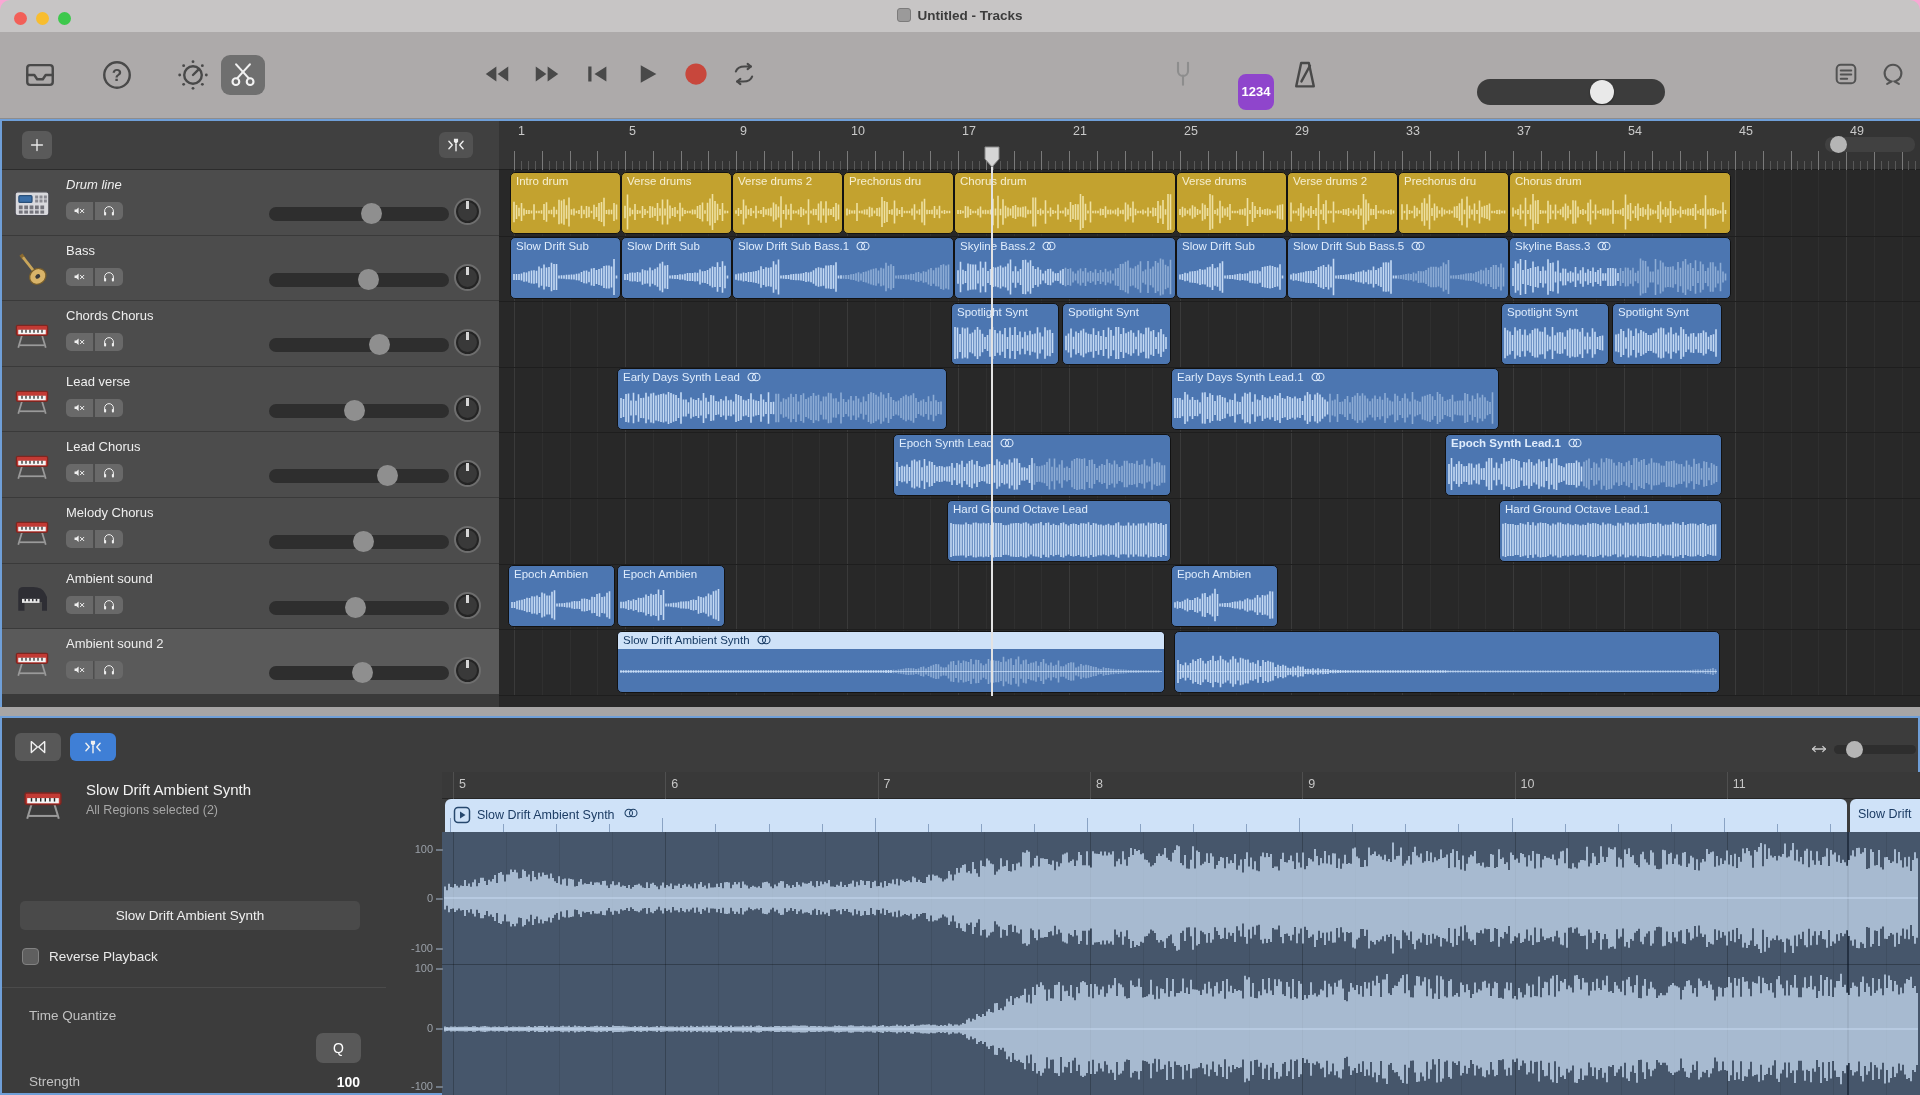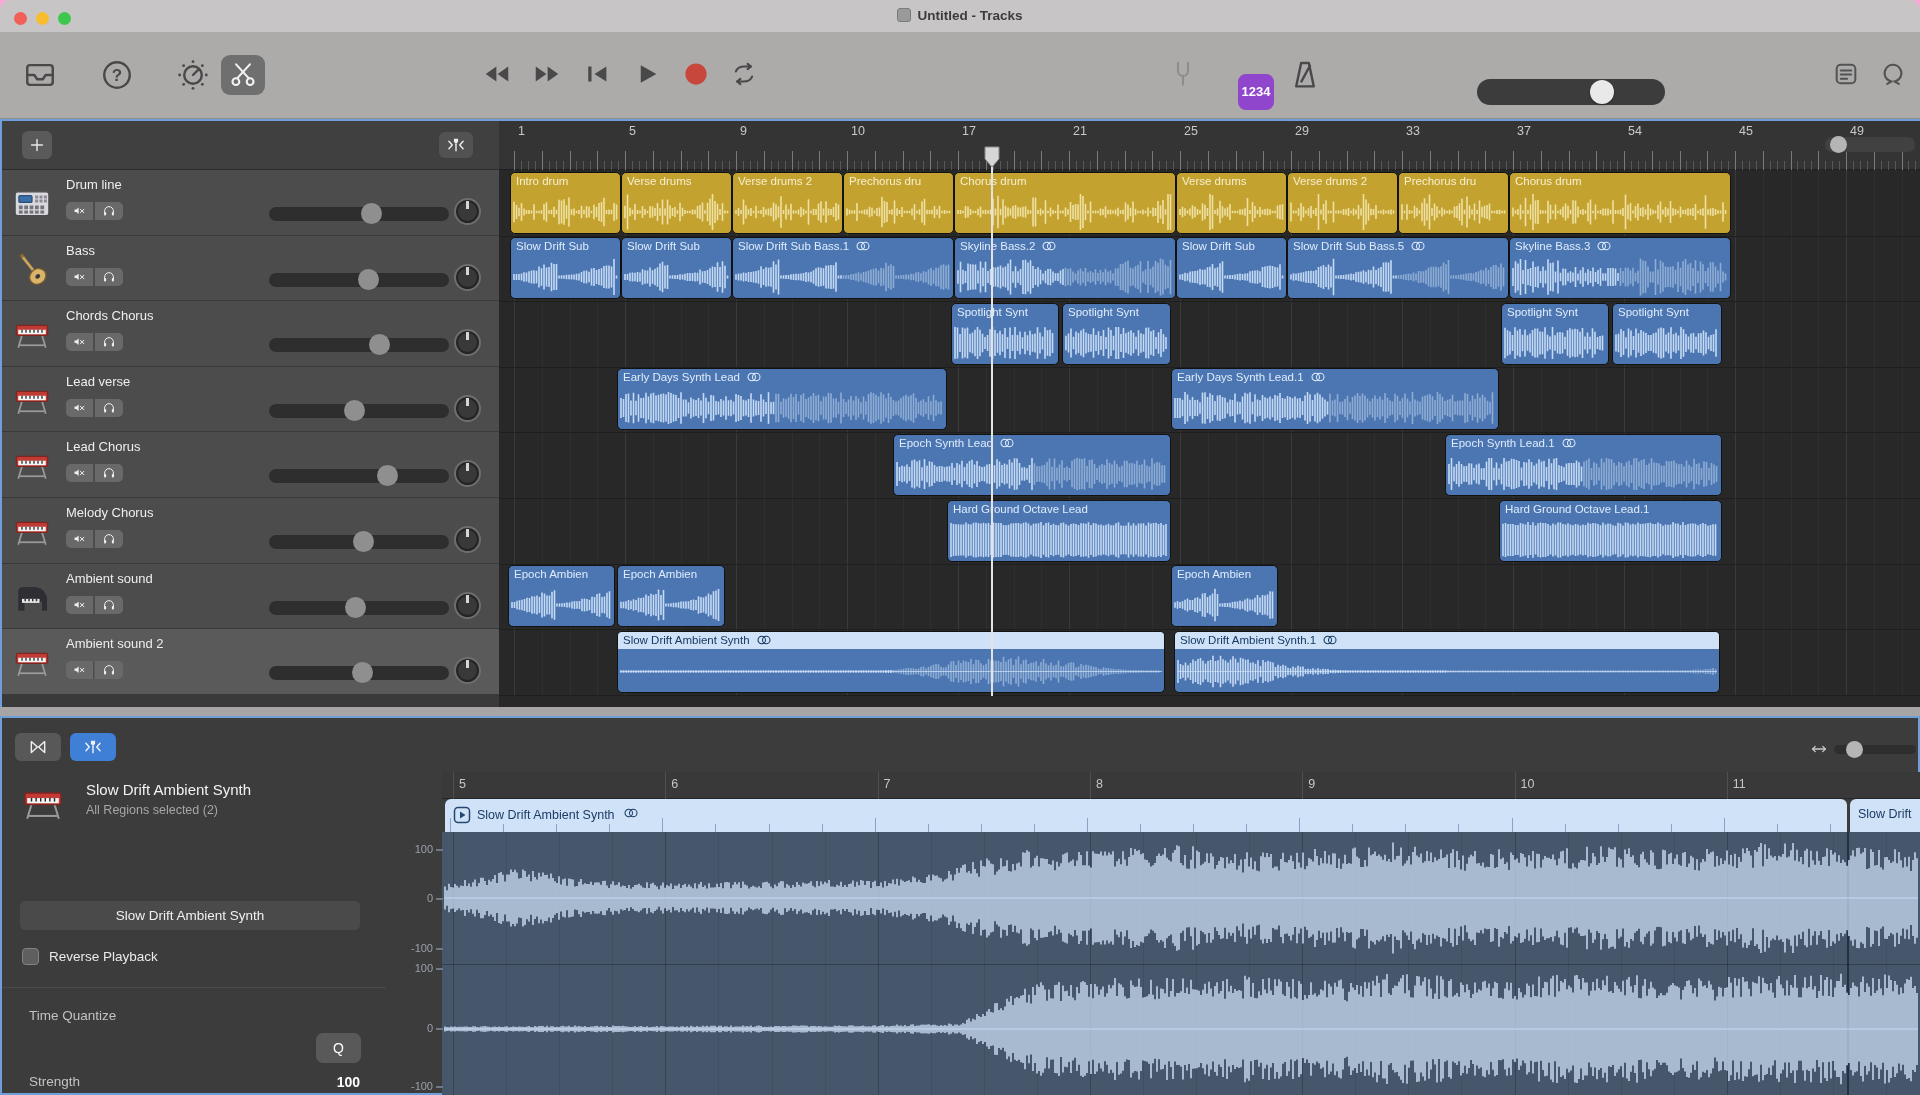--- a/index.html
+++ b/index.html
@@ -246,21 +246,21 @@
                 <line x1="5.5" y1="12" x2="18.5" y2="12"></line>
               </svg></span></span>
         <span class="catch-btn"><span style="display: inline-block; width: 100%; height: 100%;"><svg viewBox="0 0 24 24" fill="none" stroke="currentColor" stroke-width="1.7" stroke-linecap="round" stroke-linejoin="round" style="width:100%;height:100%">
                 <path d="M3.5 7.5 l4 4.5 -4 4.5"></path>
                 <path d="M20.5 7.5 l-4 4.5 4 4.5"></path>
                 <path d="M9.5 4.5 h5 v3.5 l-2.5 2.8 -2.5 -2.8 Z" fill="currentColor" stroke="none"></path>
                 <line x1="12" y1="11" x2="12" y2="19"></line>
               </svg></span></span>
       </div>
       <div id="track-headers">
-          <div class="thdr" style="top: 49px;">
+          <div class="thdr" style="top: 49px; font-style: italic;">
             <div class="tico"><svg viewBox="0 0 32 32" style="width:100%;height:100%">
                 <rect x="2.5" y="7" width="27" height="19" rx="2" fill="#d9d9dd" stroke="#4a4a50"></rect>
                 <rect x="5.5" y="10" width="10.5" height="5.5" rx="1" fill="#3b6fa8" stroke="#2a4f78"></rect>
                 <g fill="#8a8a92">
                   <rect x="18.5" y="10" width="2.4" height="2.4"></rect>
                   <rect x="22" y="10" width="2.4" height="2.4"></rect>
                   <rect x="25.5" y="10" width="2.4" height="2.4"></rect>
                   <rect x="18.5" y="13.2" width="2.4" height="2.4"></rect>
                   <rect x="22" y="13.2" width="2.4" height="2.4"></rect>
                   <rect x="25.5" y="13.2" width="2.4" height="2.4"></rect>
@@ -951,21 +951,21 @@
           <div class="region reg-b" style="left: 394px; top: 263.9px; width: 278px; background: rgb(76, 118, 177);">
             <div class="rlabel" style="color: rgb(223, 236, 252);">Epoch Synth Lead<span class="lbadge" style="color: rgb(223, 236, 252);"><svg viewBox="0 0 20 16" fill="none" stroke="currentColor" stroke-width="1.4" style="width:100%;height:100%">
                   <circle cx="7" cy="8" r="5"></circle>
                   <circle cx="13" cy="8" r="5"></circle>
                 </svg></span></div>
             <div class="rwave" style="top: 20px; width: 272px; height: 38px;"><svg width="272" height="38" viewBox="0 0 272 38">
                 <path d="M1.0 6.9V31.1M3.5 11.9V26.1M6.0 10.8V27.2M8.5 11.5V26.5M11.0 9.5V28.5M13.5 12.0V26.0M16.0 5.4V32.6M18.5 4.6V33.4M21.0 6.4V31.6M23.5 5.3V32.7M26.0 12.3V25.7M28.5 4.0V34.0M31.0 10.7V27.3M33.5 6.2V31.8M36.0 7.1V30.9M38.5 9.9V28.1M41.0 11.7V26.3M43.5 10.9V27.1M46.0 11.2V26.8M48.5 12.2V25.8M51.0 11.6V26.4M53.5 11.2V26.8M56.0 8.1V29.9M58.5 12.8V25.2M61.0 7.9V30.1M63.5 9.4V28.6M66.0 5.8V32.2M68.5 11.9V26.1M71.0 8.5V29.5M73.5 6.1V31.9M76.0 4.8V33.2M78.5 9.5V28.5M81.0 6.0V32.0M83.5 10.9V27.1M86.0 12.1V25.9M88.5 11.4V26.6M91.0 9.4V28.6M93.5 9.1V28.9M96.0 8.9V29.1M98.5 10.2V27.8M101.0 4.3V33.7M103.5 6.4V31.6M106.0 10.0V28.0M108.5 8.4V29.6M111.0 9.5V28.5M113.5 4.4V33.6M116.0 7.6V30.4M118.5 3.3V34.7M121.0 3.4V34.6M123.5 8.0V30.0M126.0 12.4V25.6M128.5 12.2V25.8M131.0 13.2V24.8M133.5 9.9V28.1M136.0 3.0V35.0" stroke="#cfe3fa" stroke-width="1.6" fill="none" opacity="0.92"></path>
                 <path d="M138.5 8.3V29.7M141.0 10.9V27.1M143.5 11.2V26.8M146.0 10.4V27.6M148.5 9.8V28.2M151.0 6.9V31.1M153.5 3.6V34.4M156.0 11.7V26.3M158.5 3.6V34.4M161.0 12.5V25.5M163.5 9.4V28.6M166.0 5.3V32.7M168.5 12.7V25.3M171.0 11.6V26.4M173.5 13.1V24.9M176.0 5.7V32.3M178.5 4.0V34.0M181.0 3.1V34.9M183.5 3.5V34.5M186.0 3.9V34.1M188.5 3.2V34.8M191.0 11.0V27.0M193.5 5.1V32.9M196.0 4.6V33.4M198.5 9.0V29.0M201.0 12.9V25.1M203.5 10.8V27.2M206.0 9.0V29.0M208.5 9.9V28.1M211.0 4.2V33.8M213.5 8.0V30.0M216.0 9.4V28.6M218.5 5.4V32.6M221.0 9.3V28.7M223.5 12.0V26.0M226.0 10.8V27.2M228.5 5.7V32.3M231.0 5.8V32.2M233.5 8.2V29.8M236.0 7.9V30.1M238.5 8.8V29.2M241.0 5.7V32.3M243.5 10.1V27.9M246.0 9.3V28.7M248.5 4.6V33.4M251.0 10.5V27.5M253.5 11.5V26.5M256.0 3.2V34.8M258.5 8.6V29.4M261.0 7.1V30.9M263.5 7.4V30.6M266.0 10.2V27.8M268.5 10.3V27.7" stroke="#cfe3fa" stroke-width="1.6" fill="none" opacity="0.5"></path>
               </svg></div>
           </div>
-          <div class="region reg-b" style="left: 946px; top: 263.9px; width: 277px; background: rgb(76, 118, 177);">
+          <div class="region reg-b" style="left: 946px; top: 263.9px; width: 277px; background: rgb(76, 118, 177); font-weight: bold;">
             <div class="rlabel" style="color: rgb(223, 236, 252);">Epoch Synth Lead.1<span class="lbadge" style="color: rgb(223, 236, 252);"><svg viewBox="0 0 20 16" fill="none" stroke="currentColor" stroke-width="1.4" style="width:100%;height:100%">
                   <circle cx="7" cy="8" r="5"></circle>
                   <circle cx="13" cy="8" r="5"></circle>
                 </svg></span></div>
             <div class="rwave" style="top: 20px; width: 271px; height: 38px;"><svg width="271" height="38" viewBox="0 0 271 38">
                 <path d="M1.0 8.9V29.1M3.5 3.0V35.0M6.0 11.7V26.3M8.5 9.1V28.9M11.0 6.2V31.8M13.5 8.9V29.1M16.0 11.2V26.8M18.5 11.1V26.9M21.0 8.2V29.8M23.5 8.5V29.5M26.0 12.8V25.2M28.5 9.5V28.5M31.0 8.4V29.6M33.5 13.2V24.8M36.0 13.1V24.9M38.5 6.5V31.5M41.0 3.1V34.9M43.5 2.9V35.1M46.0 12.8V25.2M48.5 7.4V30.6M51.0 13.2V24.8M53.5 8.8V29.2M56.0 3.0V35.0M58.5 6.6V31.4M61.0 5.9V32.1M63.5 3.8V34.2M66.0 4.0V34.0M68.5 5.0V33.0M71.0 6.0V32.0M73.5 12.4V25.6M76.0 6.9V31.1M78.5 7.6V30.4M81.0 4.2V33.8M83.5 7.1V30.9M86.0 10.5V27.5M88.5 8.6V29.4M91.0 4.3V33.7M93.5 6.5V31.5M96.0 5.7V32.3M98.5 12.1V25.9M101.0 3.8V34.2M103.5 8.2V29.8M106.0 3.8V34.2M108.5 3.0V35.0M111.0 10.3V27.7M113.5 11.0V27.0M116.0 12.3V25.7M118.5 8.6V29.4M121.0 8.1V29.9M123.5 8.1V29.9M126.0 8.1V29.9M128.5 5.4V32.6M131.0 7.3V30.7M133.5 11.6V26.4" stroke="#cfe3fa" stroke-width="1.6" fill="none" opacity="0.92"></path>
                 <path d="M136.0 6.8V31.2M138.5 5.3V32.7M141.0 3.5V34.5M143.5 13.1V24.9M146.0 7.3V30.7M148.5 8.4V29.6M151.0 12.6V25.4M153.5 3.6V34.4M156.0 7.3V30.7M158.5 3.1V34.9M161.0 3.7V34.3M163.5 4.3V33.7M166.0 7.7V30.3M168.5 10.6V27.4M171.0 7.0V31.0M173.5 8.0V30.0M176.0 11.2V26.8M178.5 7.3V30.7M181.0 5.8V32.2M183.5 10.1V27.9M186.0 3.3V34.7M188.5 2.9V35.1M191.0 6.7V31.3M193.5 5.1V32.9M196.0 4.0V34.0M198.5 9.9V28.1M201.0 8.4V29.6M203.5 3.2V34.8M206.0 7.4V30.6M208.5 7.7V30.3M211.0 8.2V29.8M213.5 10.4V27.6M216.0 10.8V27.2M218.5 5.9V32.1M221.0 6.4V31.6M223.5 6.0V32.0M226.0 5.4V32.6M228.5 8.2V29.8M231.0 9.3V28.7M233.5 8.9V29.1M236.0 11.4V26.6M238.5 5.6V32.4M241.0 9.7V28.3M243.5 11.7V26.3M246.0 3.7V34.3M248.5 9.1V28.9M251.0 8.3V29.7M253.5 13.2V24.8M256.0 6.3V31.7M258.5 7.1V30.9M261.0 12.8V25.2M263.5 7.9V30.1M266.0 9.5V28.5M268.5 11.1V26.9" stroke="#cfe3fa" stroke-width="1.6" fill="none" opacity="0.5"></path>
               </svg></div>
           </div>
           <div class="region reg-b" style="left: 448px; top: 329.5px; width: 224px; background: rgb(76, 118, 177);">
@@ -1005,26 +1005,20 @@
                     <circle cx="13" cy="8" r="5"></circle>
                   </svg></span></div>
             </div>
             <div class="rwave" style="top: 21px; width: 542px; height: 37px;"><svg width="542" height="37" viewBox="0 0 542 37">
                 <path d="M0 18.5H542" stroke="#cfe3fa" stroke-width="1" opacity="0.7"></path>
                 <path d="M1.0 17.3V19.7M3.5 17.3V19.7M6.0 17.3V19.7M8.5 17.3V19.7M11.0 17.3V19.7M13.5 17.3V19.7M16.0 17.3V19.7M18.5 17.3V19.7M21.0 17.3V19.7M23.5 17.3V19.7M26.0 17.3V19.7M28.5 17.3V19.7M31.0 17.3V19.7M33.5 17.3V19.7M36.0 17.3V19.7M38.5 17.3V19.7M41.0 17.3V19.7M43.5 17.3V19.7M46.0 17.3V19.7M48.5 17.3V19.7M51.0 17.3V19.7M53.5 17.3V19.7M56.0 17.3V19.7M58.5 17.3V19.7M61.0 17.3V19.7M63.5 17.3V19.7M66.0 17.3V19.7M68.5 17.3V19.7M71.0 17.3V19.7M73.5 17.3V19.7M76.0 17.3V19.7M78.5 17.3V19.7M81.0 17.3V19.7M83.5 17.3V19.7M86.0 17.3V19.7M88.5 17.3V19.7M91.0 17.3V19.7M93.5 17.3V19.7M96.0 17.3V19.7M98.5 17.3V19.7M101.0 17.3V19.7M103.5 17.3V19.7M106.0 17.3V19.7M108.5 17.3V19.7M111.0 17.3V19.7M113.5 17.3V19.7M116.0 17.3V19.7M118.5 17.3V19.7M121.0 17.3V19.7M123.5 17.3V19.7M126.0 17.3V19.7M128.5 17.3V19.7M131.0 17.3V19.7M133.5 17.3V19.7M136.0 17.3V19.7M138.5 17.3V19.7M141.0 17.3V19.7M143.5 17.3V19.7M146.0 17.3V19.7M148.5 17.3V19.7M151.0 17.3V19.7M153.5 17.3V19.7M156.0 17.3V19.7M158.5 17.3V19.7M161.0 17.3V19.7M163.5 17.3V19.7M166.0 17.3V19.7M168.5 17.3V19.7M171.0 17.3V19.7M173.5 17.3V19.7M176.0 17.3V19.7M178.5 17.3V19.7M181.0 17.3V19.7M183.5 17.3V19.7M186.0 17.3V19.7M188.5 17.3V19.7M191.0 17.3V19.7M193.5 17.3V19.7M196.0 17.3V19.7M198.5 17.3V19.7M201.0 17.3V19.7M203.5 17.3V19.7M206.0 17.3V19.7M208.5 17.3V19.7M211.0 17.3V19.7M213.5 17.3V19.7M216.0 17.3V19.7M218.5 17.3V19.7M221.0 17.3V19.7M223.5 17.3V19.7M226.0 17.3V19.7M228.5 17.3V19.7M231.0 17.3V19.7M233.5 17.3V19.7M236.0 17.3V19.7M238.5 17.3V19.7M241.0 17.3V19.7M243.5 17.3V19.7M246.0 17.3V19.7M248.5 17.3V19.7M251.0 17.3V19.7M253.5 17.3V19.7M256.0 17.3V19.7M258.5 17.2V19.8M261.0 17.2V19.8M263.5 17.2V19.8M266.0 17.0V20.0M268.5 16.9V20.1M271.0 17.1V19.9" stroke="#cfe3fa" stroke-width="1.6" fill="none" opacity="0.92"></path>
                 <path d="M273.5 16.7V20.3M276.0 16.9V20.1M278.5 16.4V20.6M281.0 16.3V20.7M283.5 15.8V21.2M286.0 15.2V21.8M288.5 14.9V22.1M291.0 15.3V21.7M293.5 15.3V21.7M296.0 15.9V21.1M298.5 15.6V21.4M301.0 13.9V23.1M303.5 13.4V23.6M306.0 15.4V21.6M308.5 14.1V22.9M311.0 12.8V24.2M313.5 11.7V25.3M316.0 11.0V26.0M318.5 11.3V25.7M321.0 13.7V23.3M323.5 14.6V22.4M326.0 14.3V22.7M328.5 11.4V25.6M331.0 8.4V28.6M333.5 8.1V28.9M336.0 12.1V24.9M338.5 7.5V29.5M341.0 10.1V26.9M343.5 7.6V29.4M346.0 8.2V28.8M348.5 9.0V28.0M351.0 6.0V31.0M353.5 11.2V25.8M356.0 6.8V30.2M358.5 6.9V30.1M361.0 10.3V26.7M363.5 12.2V24.8M366.0 10.8V26.2M368.5 6.1V30.9M371.0 7.6V29.4M373.5 7.3V29.7M376.0 7.7V29.3M378.5 7.8V29.2M381.0 9.1V27.9M383.5 3.8V33.2M386.0 8.4V28.6M388.5 6.2V30.8M391.0 5.3V31.7M393.5 12.1V24.9M396.0 6.3V30.7M398.5 3.6V33.4M401.0 11.3V25.7M403.5 7.3V29.7M406.0 6.6V30.4M408.5 11.1V25.9M411.0 9.8V27.2M413.5 9.6V27.4M416.0 8.3V28.7M418.5 12.7V24.3M421.0 9.0V28.0M423.5 6.0V31.0M426.0 10.4V26.6M428.5 12.2V24.8M431.0 9.6V27.4M433.5 12.7V24.3M436.0 11.7V25.3M438.5 7.4V29.6M441.0 13.3V23.7M443.5 13.3V23.7M446.0 11.4V25.6M448.5 10.0V27.0M451.0 9.3V27.7M453.5 9.5V27.5M456.0 14.6V22.4M458.5 13.4V23.6M461.0 11.0V26.0M463.5 12.4V24.6M466.0 11.7V25.3M468.5 12.3V24.7M471.0 13.1V23.9M473.5 13.8V23.2M476.0 14.0V23.0M478.5 15.4V21.6M481.0 15.9V21.1M483.5 14.3V22.7M486.0 15.1V21.9M488.5 15.1V21.9M491.0 15.8V21.2M493.5 15.7V21.3M496.0 16.4V20.6M498.5 15.9V21.1M501.0 16.6V20.4M503.5 16.4V20.6M506.0 16.8V20.2M508.5 17.1V19.9M511.0 16.9V20.1M513.5 17.0V20.0M516.0 17.1V19.9M518.5 17.1V19.9M521.0 17.3V19.7M523.5 17.3V19.7M526.0 17.3V19.7M528.5 17.3V19.7M531.0 17.3V19.7M533.5 17.3V19.7M536.0 17.3V19.7M538.5 17.3V19.7" stroke="#cfe3fa" stroke-width="1.6" fill="none" opacity="0.5"></path>
               </svg></div>
           </div>
           <div class="region reg-sel" style="left: 675px; top: 460.7px; width: 546px; background: rgb(76, 118, 177);">
-            <div class="selstrip">
-              <div class="rlabel" style="color: rgb(23, 58, 99);">Slow Drift Ambient Synth.1<span class="lbadge" style="color: rgb(23, 58, 99);"><svg viewBox="0 0 20 16" fill="none" stroke="currentColor" stroke-width="1.4" style="width:100%;height:100%">
-                    <circle cx="7" cy="8" r="5"></circle>
-                    <circle cx="13" cy="8" r="5"></circle>
-                  </svg></span></div>
-            </div>
             <div class="rwave" style="top: 21px; width: 540px; height: 37px;"><svg width="540" height="37" viewBox="0 0 540 37">
                 <path d="M0 18.5H540" stroke="#cfe3fa" stroke-width="1" opacity="0.7"></path>
                 <path d="M1.0 7.1V29.9M3.5 11.1V25.9M6.0 12.2V24.8M8.5 9.6V27.4M11.0 12.3V24.7M13.5 10.0V27.0M16.0 6.5V30.5M18.5 7.9V29.1M21.0 6.1V30.9M23.5 5.0V32.0M26.0 7.7V29.3M28.5 10.6V26.4M31.0 7.9V29.1M33.5 6.9V30.1M36.0 2.7V34.3M38.5 8.1V28.9M41.0 7.3V29.7M43.5 2.8V34.2M46.0 6.3V30.7M48.5 7.6V29.4M51.0 9.6V27.4M53.5 6.5V30.5M56.0 3.3V33.7M58.5 5.7V31.3M61.0 9.4V27.6M63.5 4.8V32.2M66.0 5.4V31.6M68.5 6.8V30.2M71.0 6.4V30.6M73.5 9.7V27.3M76.0 9.3V27.7M78.5 10.7V26.3M81.0 7.2V29.8M83.5 13.1V23.9M86.0 7.1V29.9M88.5 9.0V28.0M91.0 7.7V29.3M93.5 8.7V28.3M96.0 9.6V27.4M98.5 14.0V23.0M101.0 11.7V25.3M103.5 13.1V23.9M106.0 11.8V25.2M108.5 12.8V24.2M111.0 14.8V22.2M113.5 15.2V21.8M116.0 13.5V23.5M118.5 14.7V22.3M121.0 12.8V24.2M123.5 13.8V23.2M126.0 13.5V23.5M128.5 16.0V21.0M131.0 15.7V21.3M133.5 16.2V20.8M136.0 15.2V21.8M138.5 16.4V20.6M141.0 15.3V21.7M143.5 16.5V20.5M146.0 15.7V21.3M148.5 15.9V21.1M151.0 16.0V21.0M153.5 17.0V20.0M156.0 16.8V20.2M158.5 16.8V20.2M161.0 17.0V20.0M163.5 17.0V20.0M166.0 17.2V19.8M168.5 17.1V19.9M171.0 17.2V19.8M173.5 17.3V19.7M176.0 17.3V19.7M178.5 17.3V19.7M181.0 17.3V19.7M183.5 17.3V19.7M186.0 17.3V19.7M188.5 17.3V19.7M191.0 17.3V19.7M193.5 17.3V19.7M196.0 17.3V19.7M198.5 17.3V19.7M201.0 17.3V19.7M203.5 17.3V19.7M206.0 17.3V19.7M208.5 17.3V19.7M211.0 17.3V19.7M213.5 17.3V19.7M216.0 17.3V19.7M218.5 17.3V19.7M221.0 17.3V19.7M223.5 17.3V19.7M226.0 17.3V19.7M228.5 17.3V19.7M231.0 17.3V19.7M233.5 17.3V19.7M236.0 17.3V19.7M238.5 17.3V19.7M241.0 17.3V19.7M243.5 17.3V19.7M246.0 17.3V19.7M248.5 17.3V19.7M251.0 17.3V19.7M253.5 17.3V19.7M256.0 17.3V19.7M258.5 17.3V19.7M261.0 17.3V19.7M263.5 17.3V19.7M266.0 17.3V19.7M268.5 17.3V19.7" stroke="#cfe3fa" stroke-width="1.6" fill="none" opacity="0.92"></path>
                 <path d="M271.0 17.3V19.7M273.5 17.3V19.7M276.0 17.3V19.7M278.5 17.3V19.7M281.0 17.3V19.7M283.5 17.3V19.7M286.0 17.3V19.7M288.5 17.3V19.7M291.0 17.3V19.7M293.5 17.3V19.7M296.0 17.3V19.7M298.5 17.3V19.7M301.0 17.3V19.7M303.5 17.3V19.7M306.0 17.3V19.7M308.5 17.3V19.7M311.0 17.3V19.7M313.5 17.3V19.7M316.0 17.3V19.7M318.5 17.3V19.7M321.0 17.3V19.7M323.5 17.3V19.7M326.0 17.3V19.7M328.5 17.3V19.7M331.0 17.3V19.7M333.5 17.3V19.7M336.0 17.3V19.7M338.5 17.3V19.7M341.0 17.3V19.7M343.5 17.3V19.7M346.0 17.3V19.7M348.5 17.3V19.7M351.0 17.3V19.7M353.5 17.3V19.7M356.0 17.3V19.7M358.5 17.3V19.7M361.0 17.3V19.7M363.5 17.3V19.7M366.0 17.3V19.7M368.5 17.3V19.7M371.0 17.3V19.7M373.5 17.3V19.7M376.0 17.3V19.7M378.5 17.3V19.7M381.0 17.3V19.7M383.5 17.3V19.7M386.0 17.3V19.7M388.5 17.3V19.7M391.0 17.3V19.7M393.5 17.3V19.7M396.0 17.3V19.7M398.5 17.3V19.7M401.0 17.3V19.7M403.5 17.3V19.7M406.0 17.3V19.7M408.5 17.3V19.7M411.0 17.3V19.7M413.5 17.3V19.7M416.0 17.3V19.7M418.5 17.3V19.7M421.0 17.3V19.7M423.5 17.3V19.7M426.0 17.3V19.7M428.5 17.3V19.7M431.0 17.3V19.7M433.5 17.3V19.7M436.0 17.3V19.7M438.5 17.3V19.7M441.0 17.3V19.7M443.5 17.3V19.7M446.0 17.3V19.7M448.5 17.3V19.7M451.0 17.3V19.7M453.5 17.3V19.7M456.0 17.3V19.7M458.5 17.3V19.7M461.0 17.3V19.7M463.5 17.3V19.7M466.0 17.3V19.7M468.5 17.3V19.7M471.0 17.3V19.7M473.5 17.3V19.7M476.0 17.3V19.7M478.5 17.3V19.7M481.0 17.3V19.7M483.5 17.3V19.7M486.0 17.3V19.7M488.5 17.3V19.7M491.0 17.3V19.7M493.5 17.3V19.7M496.0 17.3V19.7M498.5 17.3V19.7M501.0 17.3V19.7M503.5 17.3V19.7M506.0 17.2V19.8M508.5 17.0V20.0M511.0 17.2V19.8M513.5 17.0V20.0M516.0 16.8V20.2M518.5 16.5V20.5M521.0 16.6V20.4M523.5 16.7V20.3M526.0 16.7V20.3M528.5 15.9V21.1M531.0 16.2V20.8M533.5 15.7V21.3M536.0 15.1V21.9M538.5 16.3V20.7" stroke="#cfe3fa" stroke-width="1.6" fill="none" opacity="0.5"></path>
               </svg></div>
           </div>
         </div>
       <div id="arrange-playhead"></div>
     <div class="playline" style="left: 492px; top: 27px; height: 548px;"></div>
         <div class="abs" style="left: 484px; top: 25px; width: 18px; height: 24px; z-index: 41;"><svg viewBox="0 0 18 24" style="width:100%;height:100%">

